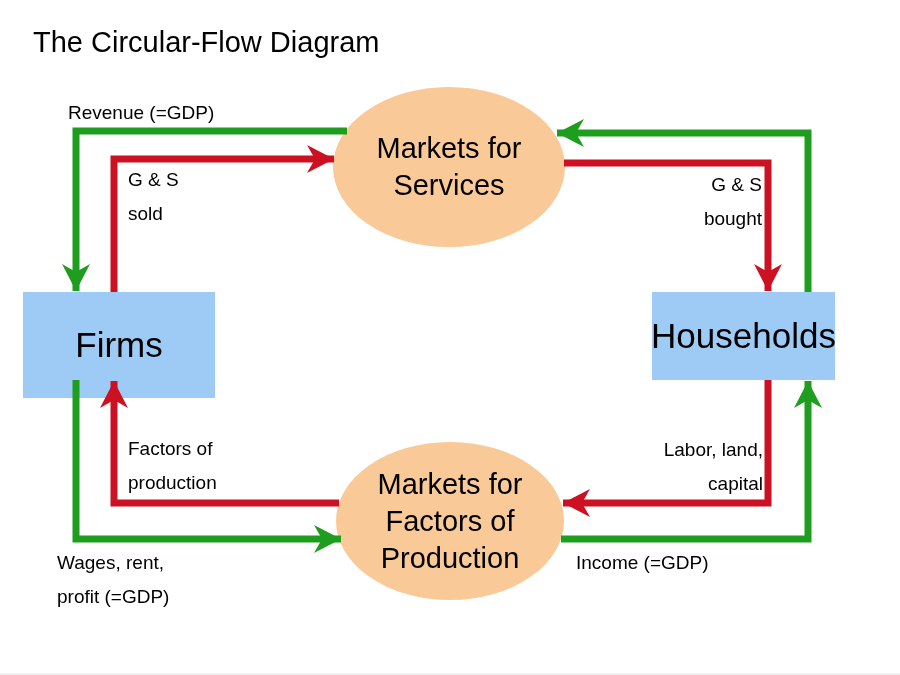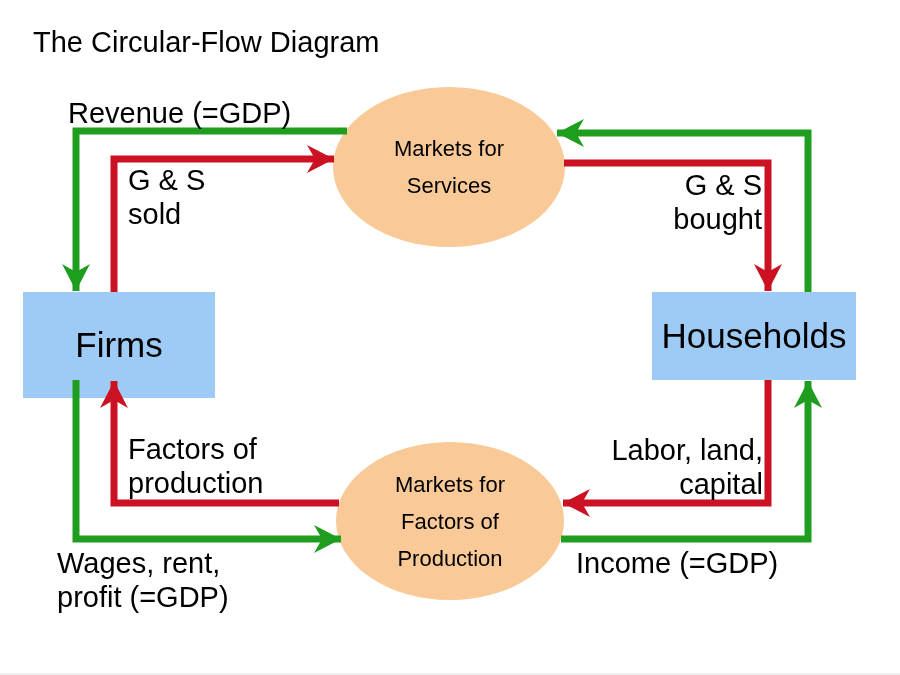--- a/index.html
+++ b/index.html
@@ -32,49 +32,49 @@
     white-space: nowrap;
   }
   .node {
     position: absolute;
     display: flex;
     align-items: center;
     justify-content: center;
     text-align: center;
     z-index: 1;
   }
-  .node .node-text { font-size: 22px; line-height: 37px; }
+  .node .node-text { font-size: 29px; line-height: 37px; }
   .box {
     background: var(--node-box);
   }
   .box .node-text { font-size: 35px; line-height: 38px; }
   .ellipse {
     background: var(--node-ellipse);
     border-radius: 50%;
   }
   #node-markets-goods   { left: 333px; top:  87px; width: 232px; height: 160px; }
   #node-markets-factors { left: 336px; top: 442px; width: 228px; height: 158px; }
   #node-firms           { left:  23px; top: 292px; width: 192px; height:  106px; }
-  #node-households      { left: 652px; top: 292px; width: 204px; height:  88px; }
+  #node-households      { left: 652px; top: 292px; width: 183px; height:  88px; }
 
   svg.arrows {
     position: absolute;
     left: 0; top: 0;
     z-index: 2;
     pointer-events: none;
   }
   .arrow { fill: none; stroke-width: 7; stroke-linejoin: miter; stroke-linecap: butt; }
   .arrow.green { stroke: var(--money-flow); }
   .arrow.red   { stroke: var(--real-flow); }
   .head-green  { fill: var(--money-flow); }
   .head-red    { fill: var(--real-flow); }
 
   .flow-label {
     position: absolute;
-    font-size: 29px;
+    font-size: 19px;
     line-height: 34px;
     white-space: nowrap;
     z-index: 3;
   }
   .align-right { text-align: right; }
   #label-revenue   { left: 68px;  top: 96px;  }
   #label-gs-sold   { left: 128px; top: 163px; }
   #label-spending  { left: 593px; top: 97px;  }
   #label-gs-bought { right: 138px; top: 168px; }
   #label-factors   { left: 128px; top: 432px; }

